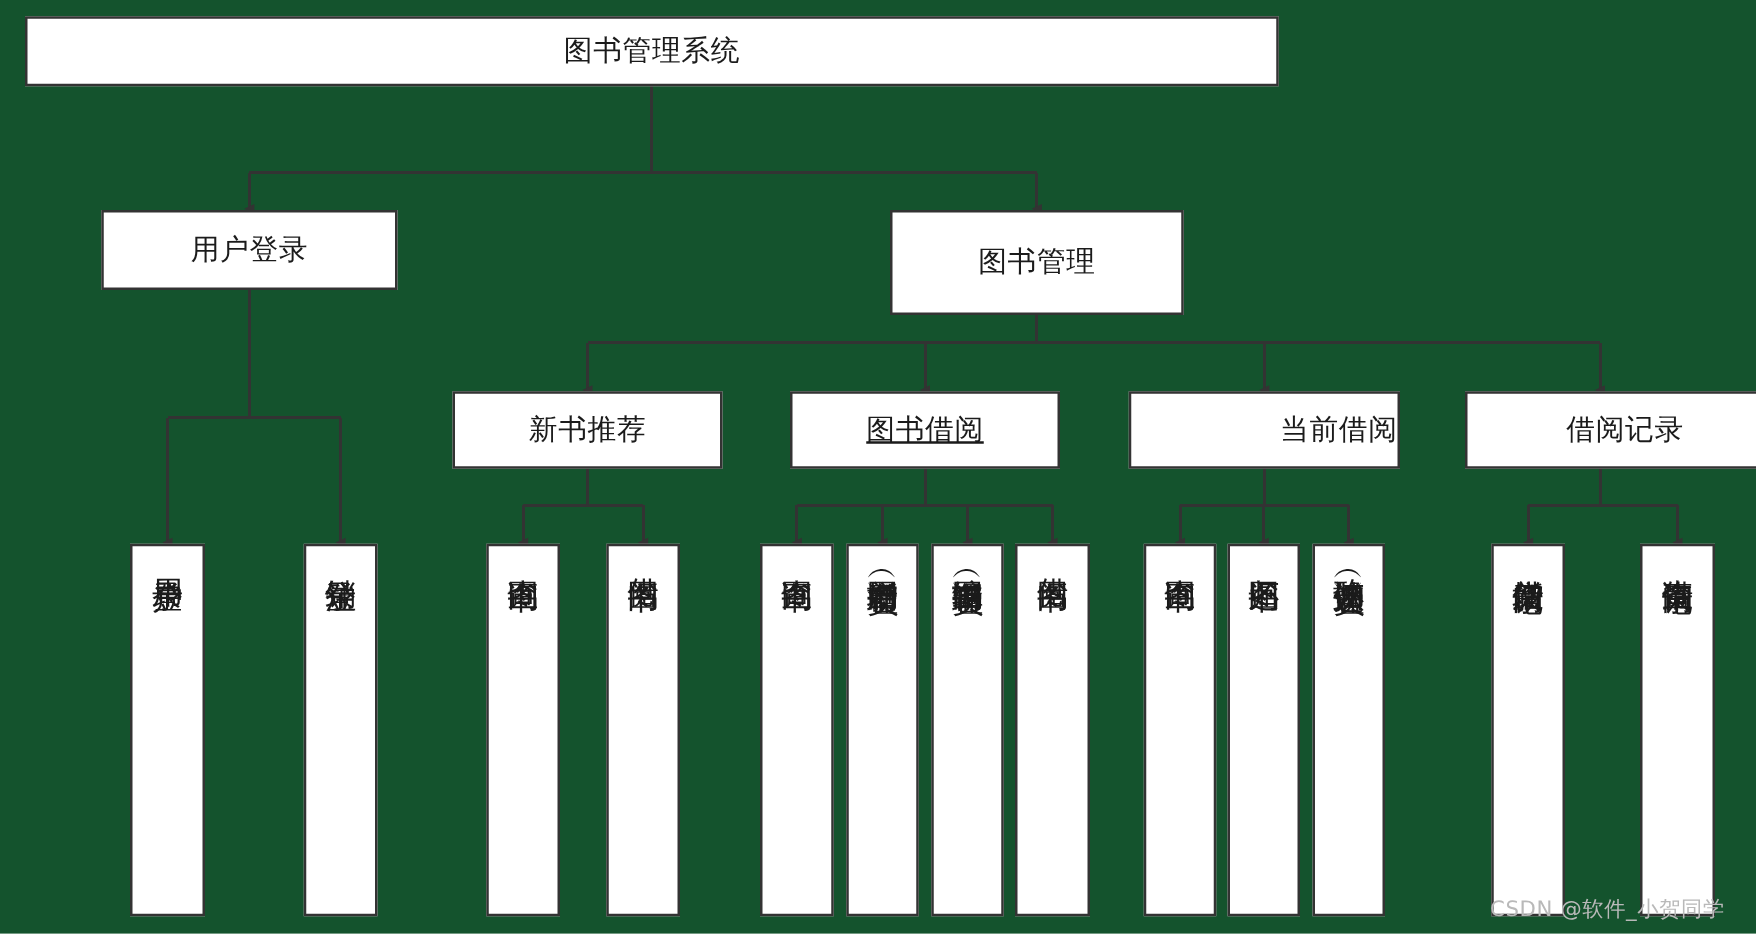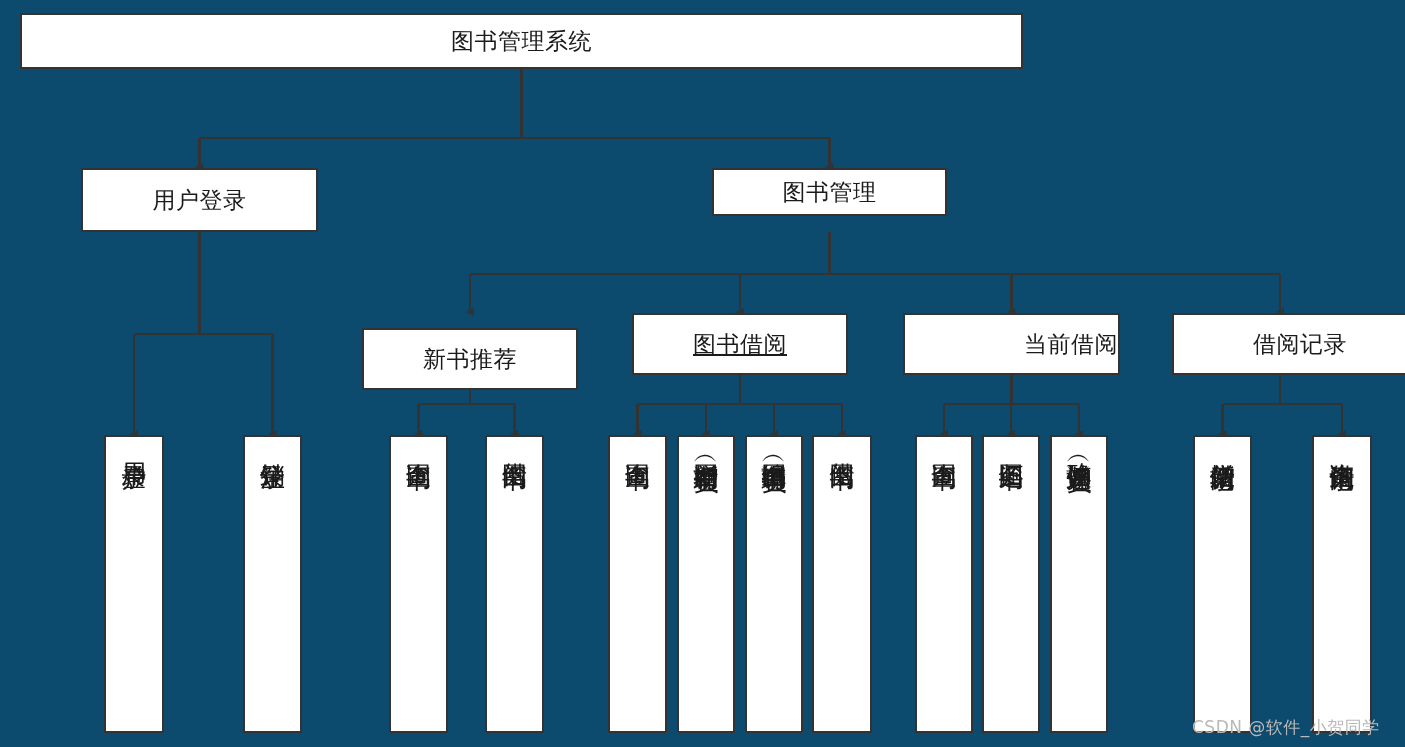--- a/index.html
+++ b/index.html
@@ -7,21 +7,21 @@
     padding: 0;
     background: #ffffff;
   }
   body {
     font-family: "DejaVu Sans", "Liberation Sans", sans-serif;
   }
   #canvas {
     position: relative;
     width: 1405px;
     height: 747px;
-    background: #0c4a6e;
+    background: #14532d;
     overflow: hidden;
   }
   svg.edges {
     position: absolute;
     left: 0;
     top: 0;
     width: 1405px;
     height: 747px;
     pointer-events: none;
   }
@@ -112,24 +112,24 @@
       </g>
   </svg>
 
   <div id="node-layer">
       <div class="node horiz" style="left: 20px; top: 13px; width: 1003px; height: 56px;">
         <span class="label">图书管理系统</span>
       </div>
       <div class="node horiz" style="left: 81px; top: 168px; width: 237px; height: 64px;">
         <span class="label">用户登录</span>
       </div>
-      <div class="node horiz" style="left: 712px; top: 168px; width: 235px; height: 48px;">
+      <div class="node horiz" style="left: 712px; top: 168px; width: 235px; height: 84px;">
         <span class="label">图书管理</span>
       </div>
-      <div class="node horiz" style="left: 362px; top: 328px; width: 216px; height: 62px;">
+      <div class="node horiz" style="left: 362px; top: 313px; width: 216px; height: 62px;">
         <span class="label">新书推荐</span>
       </div>
       <div class="node horiz" style="left: 632px; top: 313px; width: 216px; height: 62px; text-decoration: underline;">
         <span class="label">图书借阅</span>
       </div>
       <div class="node horiz" style="left: 903px; top: 313px; width: 217px; height: 62px; justify-content: flex-end;">
         <span class="label">当前借阅</span>
       </div>
       <div class="node horiz" style="left: 1172px; top: 313px; width: 256px; height: 62px;">
         <span class="label">借阅记录</span>

